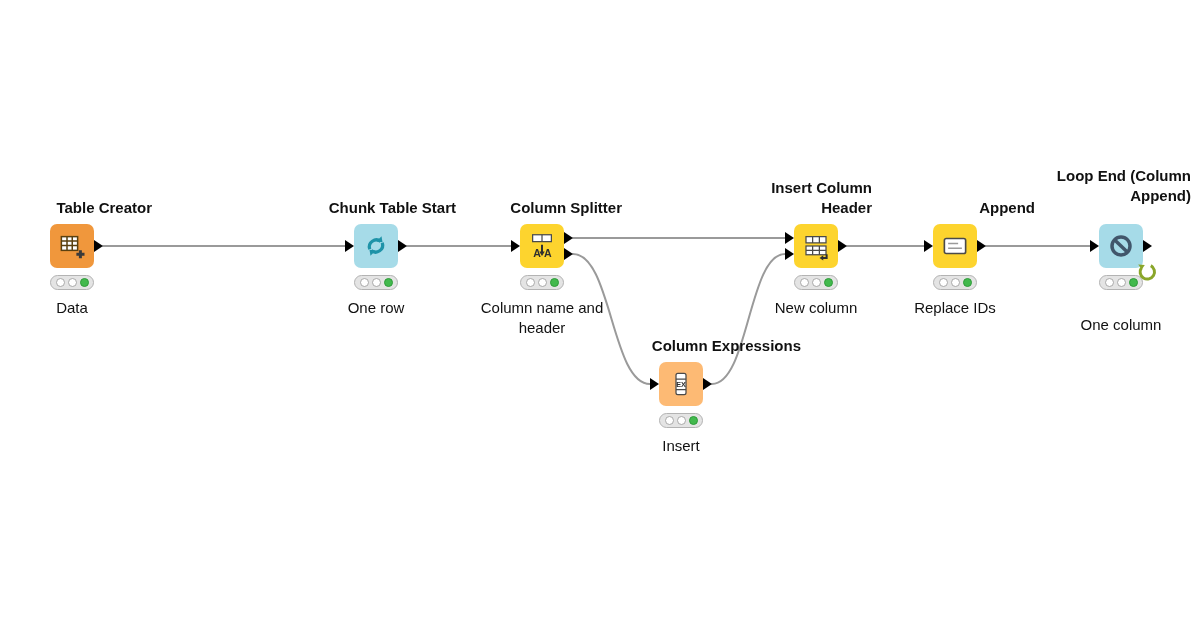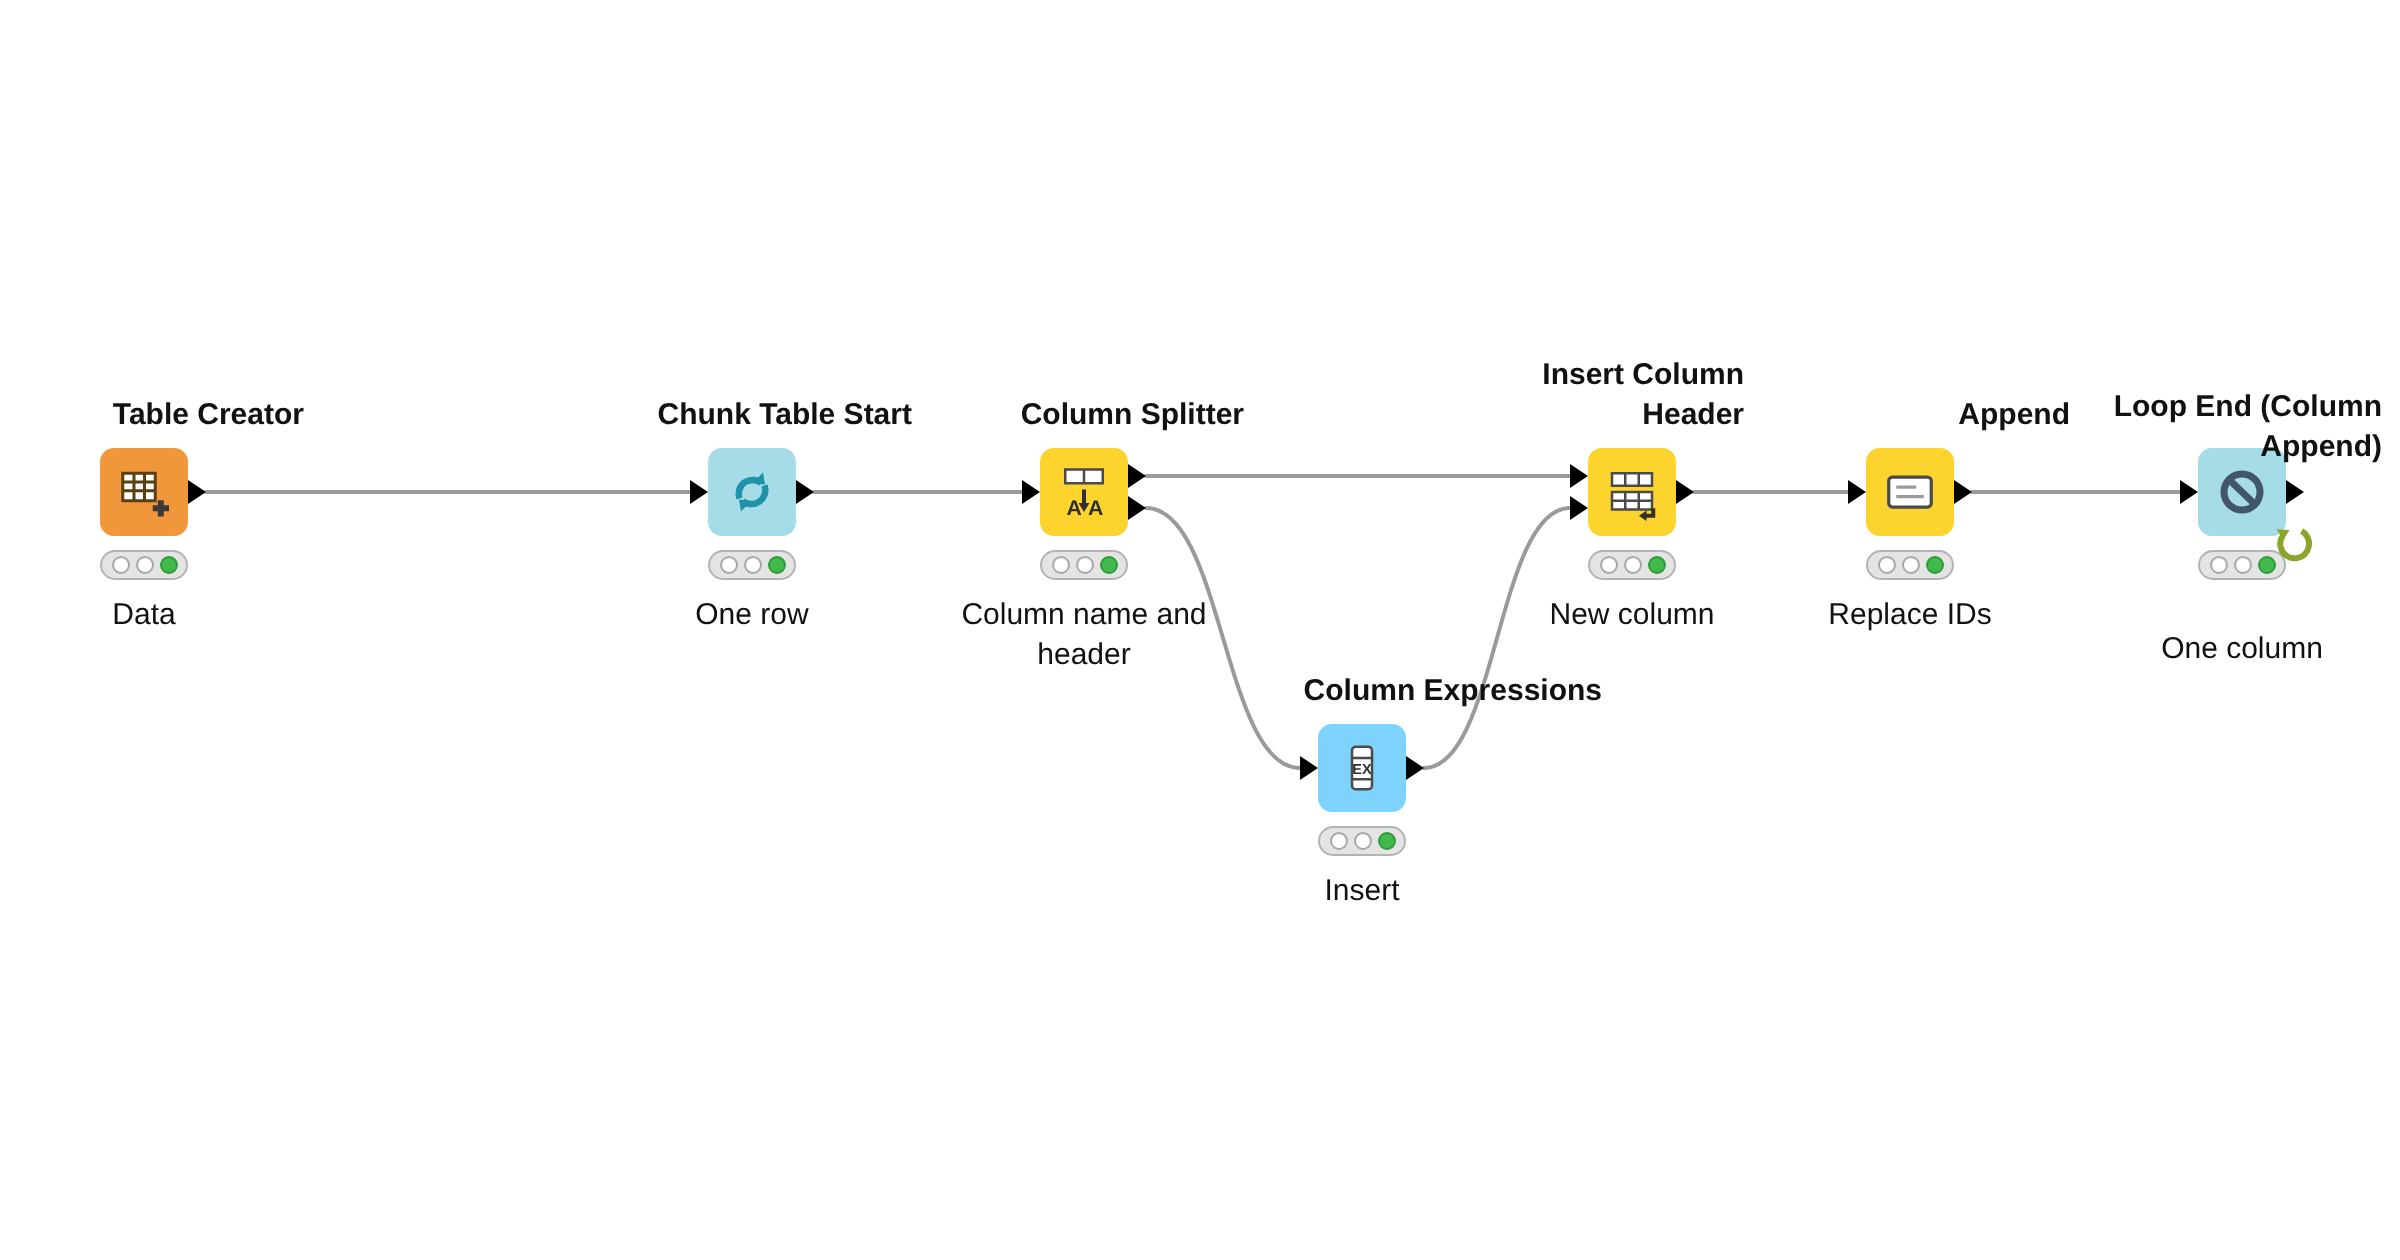--- a/index.html
+++ b/index.html
@@ -85,21 +85,21 @@
       <div class="port" style="left: 511px; top: 240px; border-left-color: rgb(0, 0, 0);"></div>
       <div class="port" style="left: 564px; top: 232px; border-left-color: rgb(0, 0, 0);"></div>
       <div class="port" style="left: 564px; top: 248px; border-left-color: rgb(0, 0, 0);"></div>
       <div class="status" style="left: 520px; top: 275px; background: rgb(228, 228, 228); border: 1px solid rgb(179, 179, 179);">
         <div class="dot" style="background: rgb(255, 255, 255); border: 1px solid rgb(168, 168, 168);"></div>
         <div class="dot" style="background: rgb(255, 255, 255); border: 1px solid rgb(168, 168, 168);"></div>
         <div class="dot" style="background: rgb(66, 185, 77); border: 1px solid rgb(47, 156, 58);"></div>
       </div>
       <div class="node-title" style="left: 462px; width: 160px; bottom: 413px;">Column Splitter</div>
       <div class="node-label" style="left: 467px; width: 150px; top: 298px;">Column name and header</div>
-      <div class="node-icon" style="left: 659px; top: 362px; background: #7dd3fc;">
+      <div class="node-icon" style="left: 659px; top: 362px; background: #fdba74;">
         <div class="icon-wrap">
           <svg viewBox="0 0 24 24">
             <rect x="8" y="3.5" width="8" height="17" rx="1.5" fill="#fff" stroke="#4a4a4a"></rect>
             <path d="M8 8h8M8 16.5h8" stroke="#4a4a4a"></path>
             <text x="12" y="14.4" text-anchor="middle" font-size="5.8" font-weight="bold" fill="#2f2f2f" font-family="Liberation Sans, sans-serif">EX</text>
           </svg>
         </div>
       </div>
       <div class="port" style="left: 650px; top: 378px; border-left-color: rgb(0, 0, 0);"></div>
       <div class="port" style="left: 703px; top: 378px; border-left-color: rgb(0, 0, 0);"></div>
@@ -157,21 +157,21 @@
           </svg>
         </div>
       </div>
       <div class="port" style="left: 1090px; top: 240px; border-left-color: rgb(0, 0, 0);"></div>
       <div class="port" style="left: 1143px; top: 240px; border-left-color: rgb(0, 0, 0);"></div>
       <div class="status" style="left: 1099px; top: 275px; background: rgb(228, 228, 228); border: 1px solid rgb(179, 179, 179);">
         <div class="dot" style="background: rgb(255, 255, 255); border: 1px solid rgb(168, 168, 168);"></div>
         <div class="dot" style="background: rgb(255, 255, 255); border: 1px solid rgb(168, 168, 168);"></div>
         <div class="dot" style="background: rgb(66, 185, 77); border: 1px solid rgb(47, 156, 58);"></div>
       </div>
-      <div class="node-title" style="left: 1051px; width: 140px; bottom: 397px;">Loop End (Column Append)</div>
+      <div class="node-title" style="left: 1051px; width: 140px; bottom: 425px;">Loop End (Column Append)</div>
       <div class="node-label" style="left: 1046px; width: 150px; top: 315px;">One column</div>
       <div class="decorator" style="left: 1134px; top: 260px;">
         <svg viewBox="0 0 24 24">
           <path d="M16.8 5.6a7.2 7.2 0 1 1-9.4 2.2" fill="none" stroke="#8aa62a" stroke-width="3"></path>
           <path d="M4.2 4.6l3.6 5 3-4.6z" fill="#8aa62a"></path>
         </svg>
       </div>
     </div>
 </div>
 

